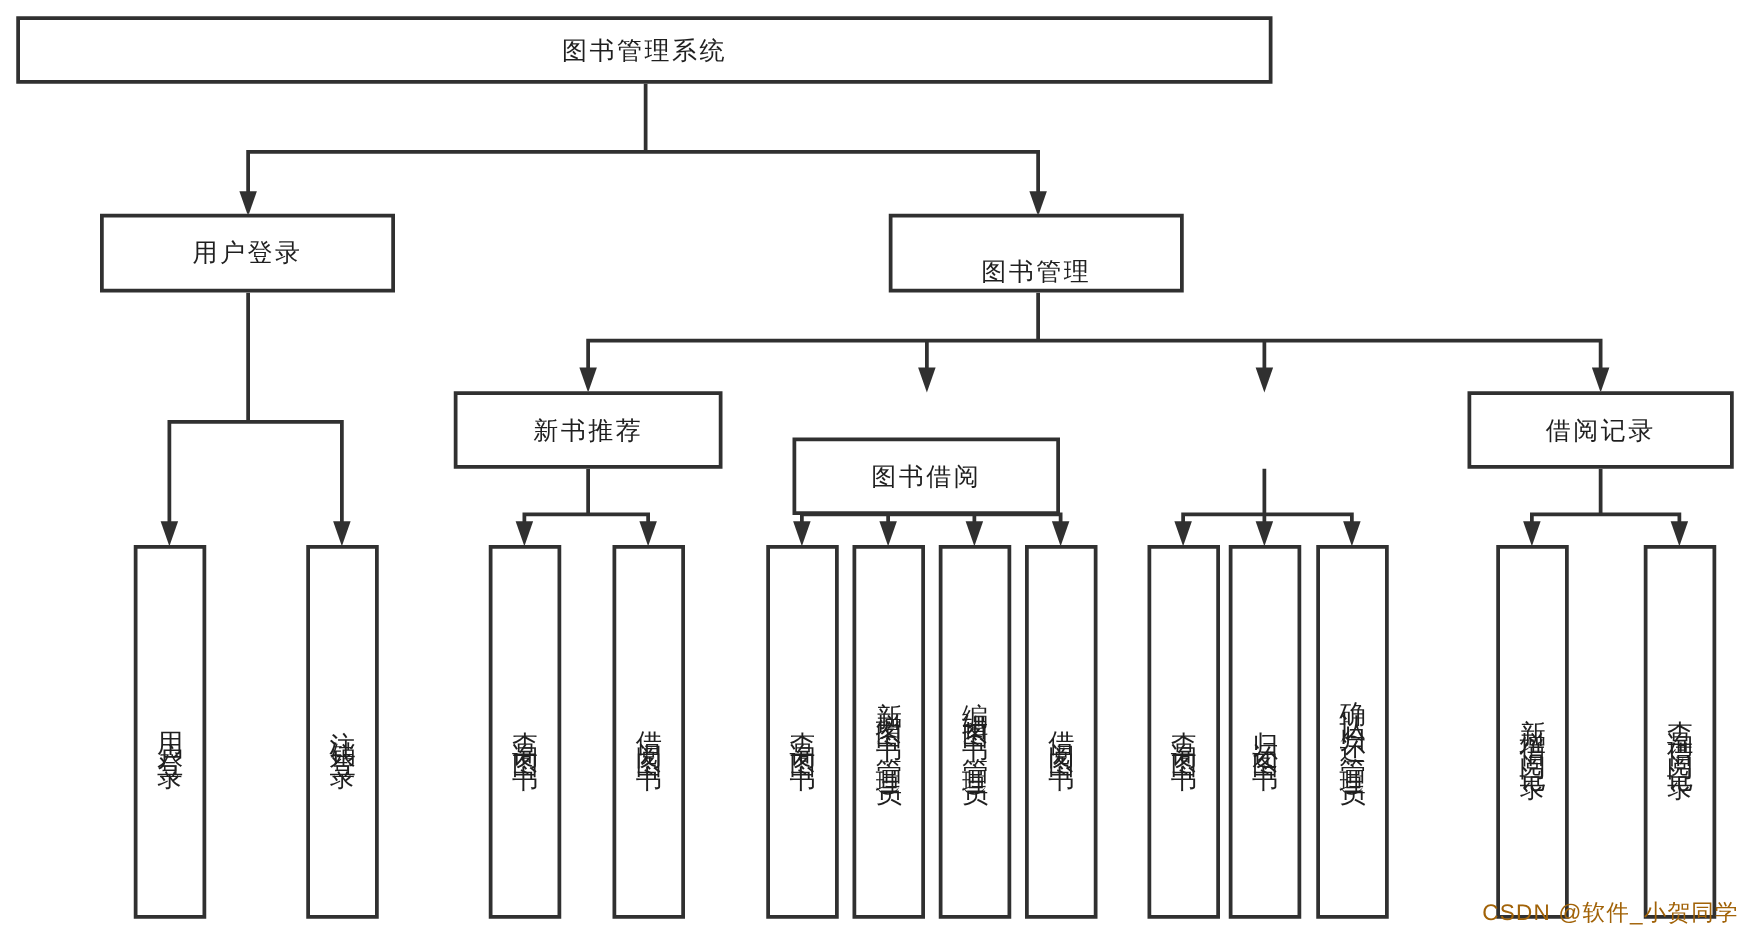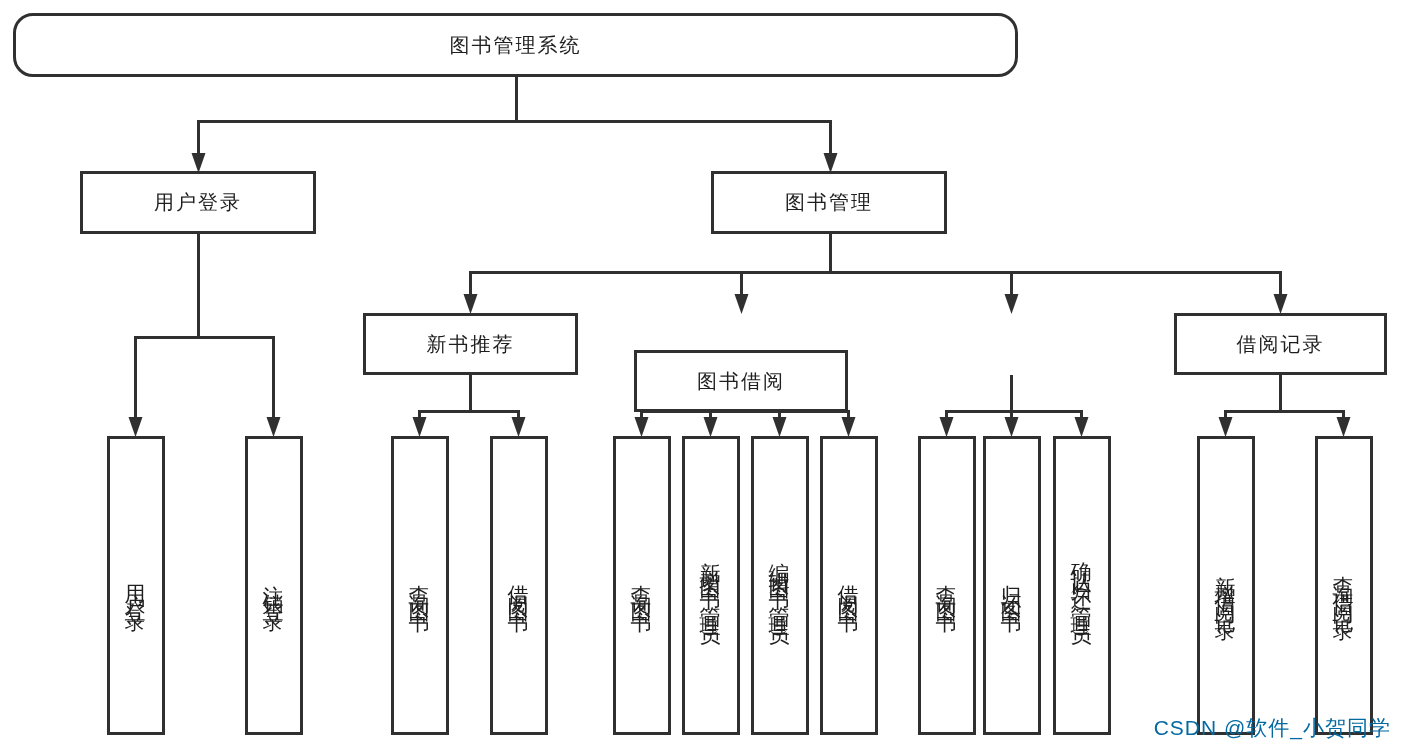--- a/index.html
+++ b/index.html
@@ -18,21 +18,21 @@
     position:absolute;box-sizing:border-box;background:#ffffff;
     border:3px solid #303030;display:flex;align-items:center;justify-content:center;
     width:58px;top:436px;height:299px;z-index:1;
   }
   .leaf-label{
     writing-mode:vertical-rl;text-orientation:mixed;
     font-size:21px;line-height:1;letter-spacing:9px;color:#1f1f1f;white-space:nowrap;
   }
   .watermark{
     position:absolute;right:14px;bottom:5px;z-index:5;
-    font-size:21px;color:#0369a1;letter-spacing:1px;white-space:nowrap;margin-top:15px;
+    font-size:18px;color:#a16207;letter-spacing:1px;white-space:nowrap;margin-top:15px;
   }
 </style>
 </head>
 <body>
 
 <div class="canvas">
 
   <svg class="wires" width="1405" height="747" viewBox="0 0 1405 747">
     <g stroke="#303030" stroke-width="3" fill="none">
 
@@ -77,28 +77,28 @@
       <polygon points="772.5,417 786.5,417 779.5,437"></polygon>
       <polygon points="841.5,417 855.5,417 848.5,437"></polygon>
       <polygon points="939.5,417 953.5,417 946.5,437"></polygon>
       <polygon points="1004.5,417 1018.5,417 1011.5,437"></polygon>
       <polygon points="1074.5,417 1088.5,417 1081.5,437"></polygon>
       <polygon points="1218.5,417 1232.5,417 1225.5,437"></polygon>
       <polygon points="1336.5,417 1350.5,417 1343.5,437"></polygon>
     </g>
   </svg>
 
-  <div class="node" style="left:13px;top:13px;width:1005px;height:64px;border-radius:20px;">
+  <div class="node" style="left:13px;top:13px;width:1005px;height:54px;">
     <span class="node-label">图书管理系统</span>
   </div>
 
   <div class="node" style="left:80px;top:171px;width:236px;height:63px;">
     <span class="node-label">用户登录</span>
   </div>
-  <div class="node" style="left:711px;top:171px;width:236px;height:63px;">
+  <div class="node" style="left:711px;top:171px;width:236px;height:63px;align-items:flex-end;">
     <span class="node-label">图书管理</span>
   </div>
 
   <div class="node" style="left:363px;top:313px;width:215px;height:62px;">
     <span class="node-label">新书推荐</span>
   </div>
   <div class="node" style="left:634px;top:313px;width:214px;height:62px;margin-top:37px;">
     <span class="node-label">图书借阅</span>
   </div>
   <div class="node" style="left:1174px;top:313px;width:213px;height:62px;">

